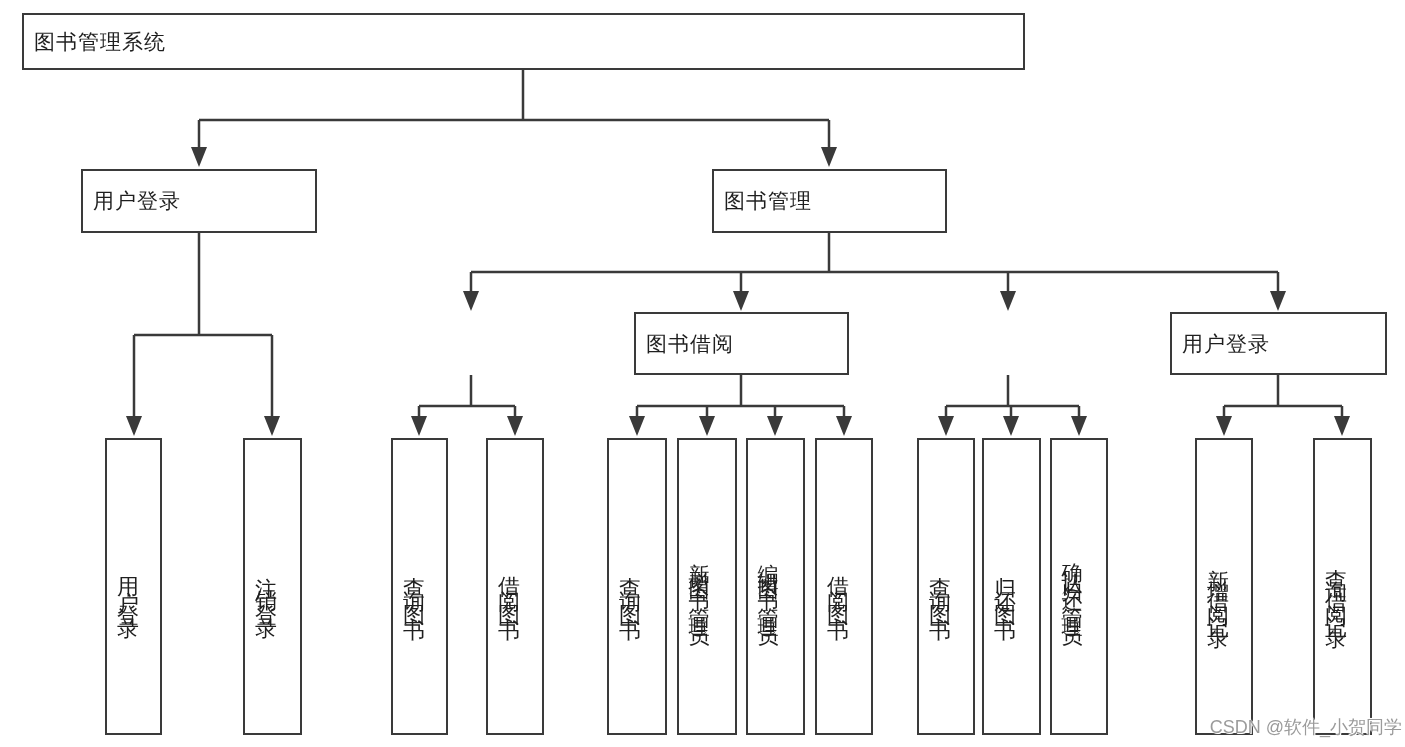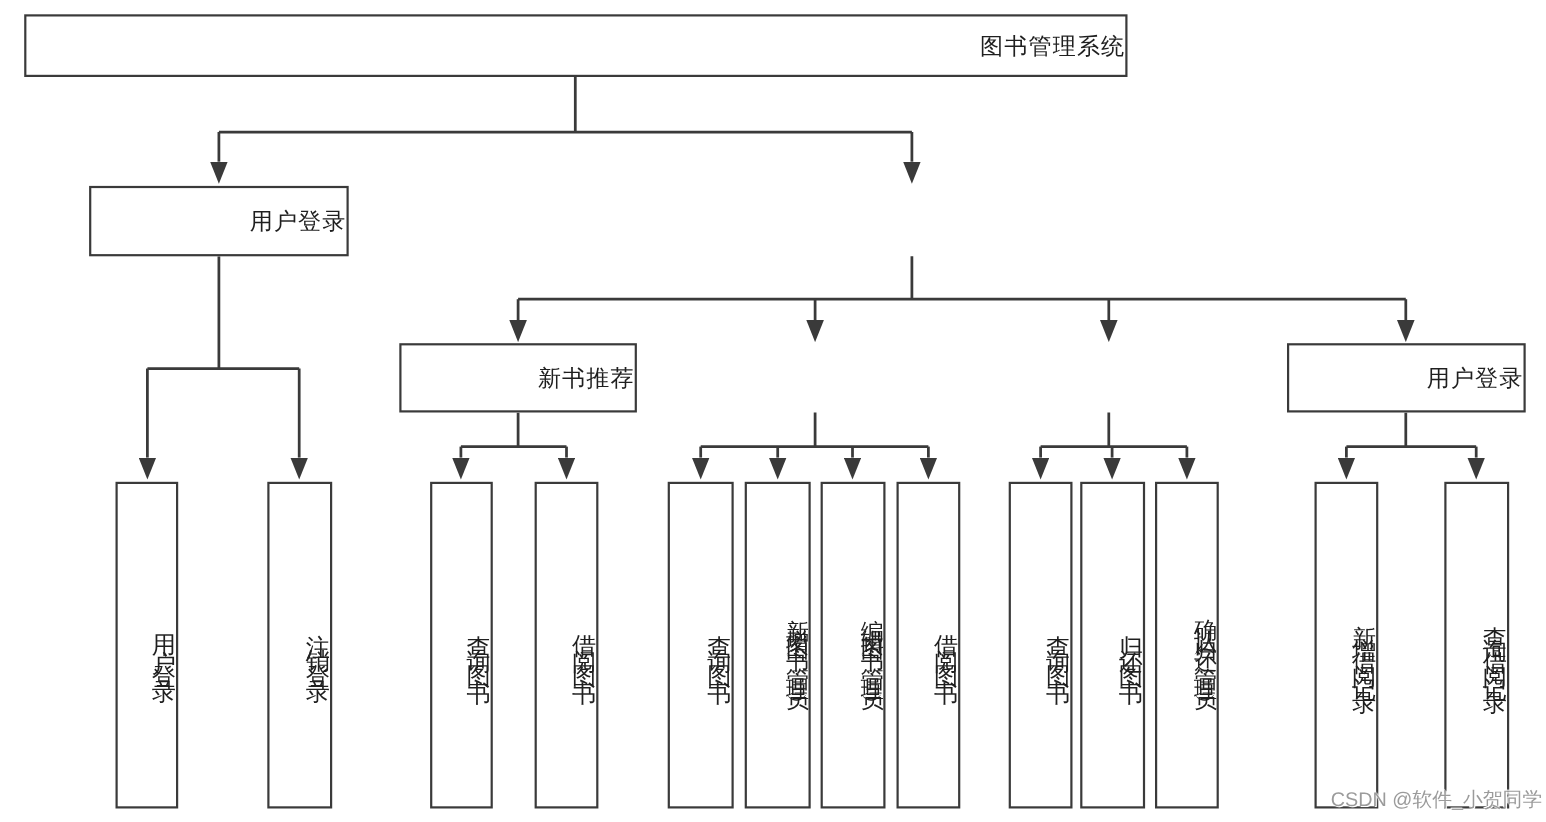--- a/index.html
+++ b/index.html
@@ -17,21 +17,21 @@
     font-family:"Liberation Sans", sans-serif;
     color:var(--text);
   }
   .wires{position:absolute;left:0;top:0;width:1405px;height:747px;}
   .wire,.stem{stroke:var(--line,#3a3a3a);stroke-width:2.5;fill:none;}
   .box{
     position:absolute;
     box-sizing:border-box;
     border:2.5px solid var(--line,#3a3a3a);
     background:var(--background,#fff);
-    display:flex;align-items:center;justify-content:flex-end;
+    display:flex;align-items:center;justify-content:flex-start;padding-left:10px;
   }
   .box.h span{
     font-size:21px;
     letter-spacing:1px;
     white-space:nowrap;
   }
   .box.v span{
     writing-mode:vertical-rl;
     font-size:22px;
     letter-spacing:14px;
@@ -98,23 +98,26 @@
     <path class="stem" d="M1342,406 V416" marker-end="url(#ah)"></path>
   </svg>
 
   <div class="box h" style="left:22px;top:13px;width:1003px;height:57px">
     <span>图书管理系统</span>
   </div>
 
   <div class="box h" style="left:81px;top:169px;width:236px;height:64px">
     <span>用户登录</span>
   </div>
+  <div class="box h" style="left:712px;top:169px;width:235px;height:64px">
+    <span>图书管理</span>
+  </div>
 
-  <div class="box h" style="left:363px;top:312px;width:216px;height:63px">
-    <span>新书推荐</span>
+  <div class="box h" style="left:634px;top:312px;width:215px;height:63px">
+    <span>图书借阅</span>
   </div>
   <div class="box h" style="left:1170px;top:312px;width:217px;height:63px">
     <span>用户登录</span>
   </div>
 
   <div class="box v" style="left:105px;top:438px;width:57px;height:297px">
     <span>用户登录</span>
   </div>
   <div class="box v" style="left:243px;top:438px;width:59px;height:297px">
     <span>注销登录</span>

